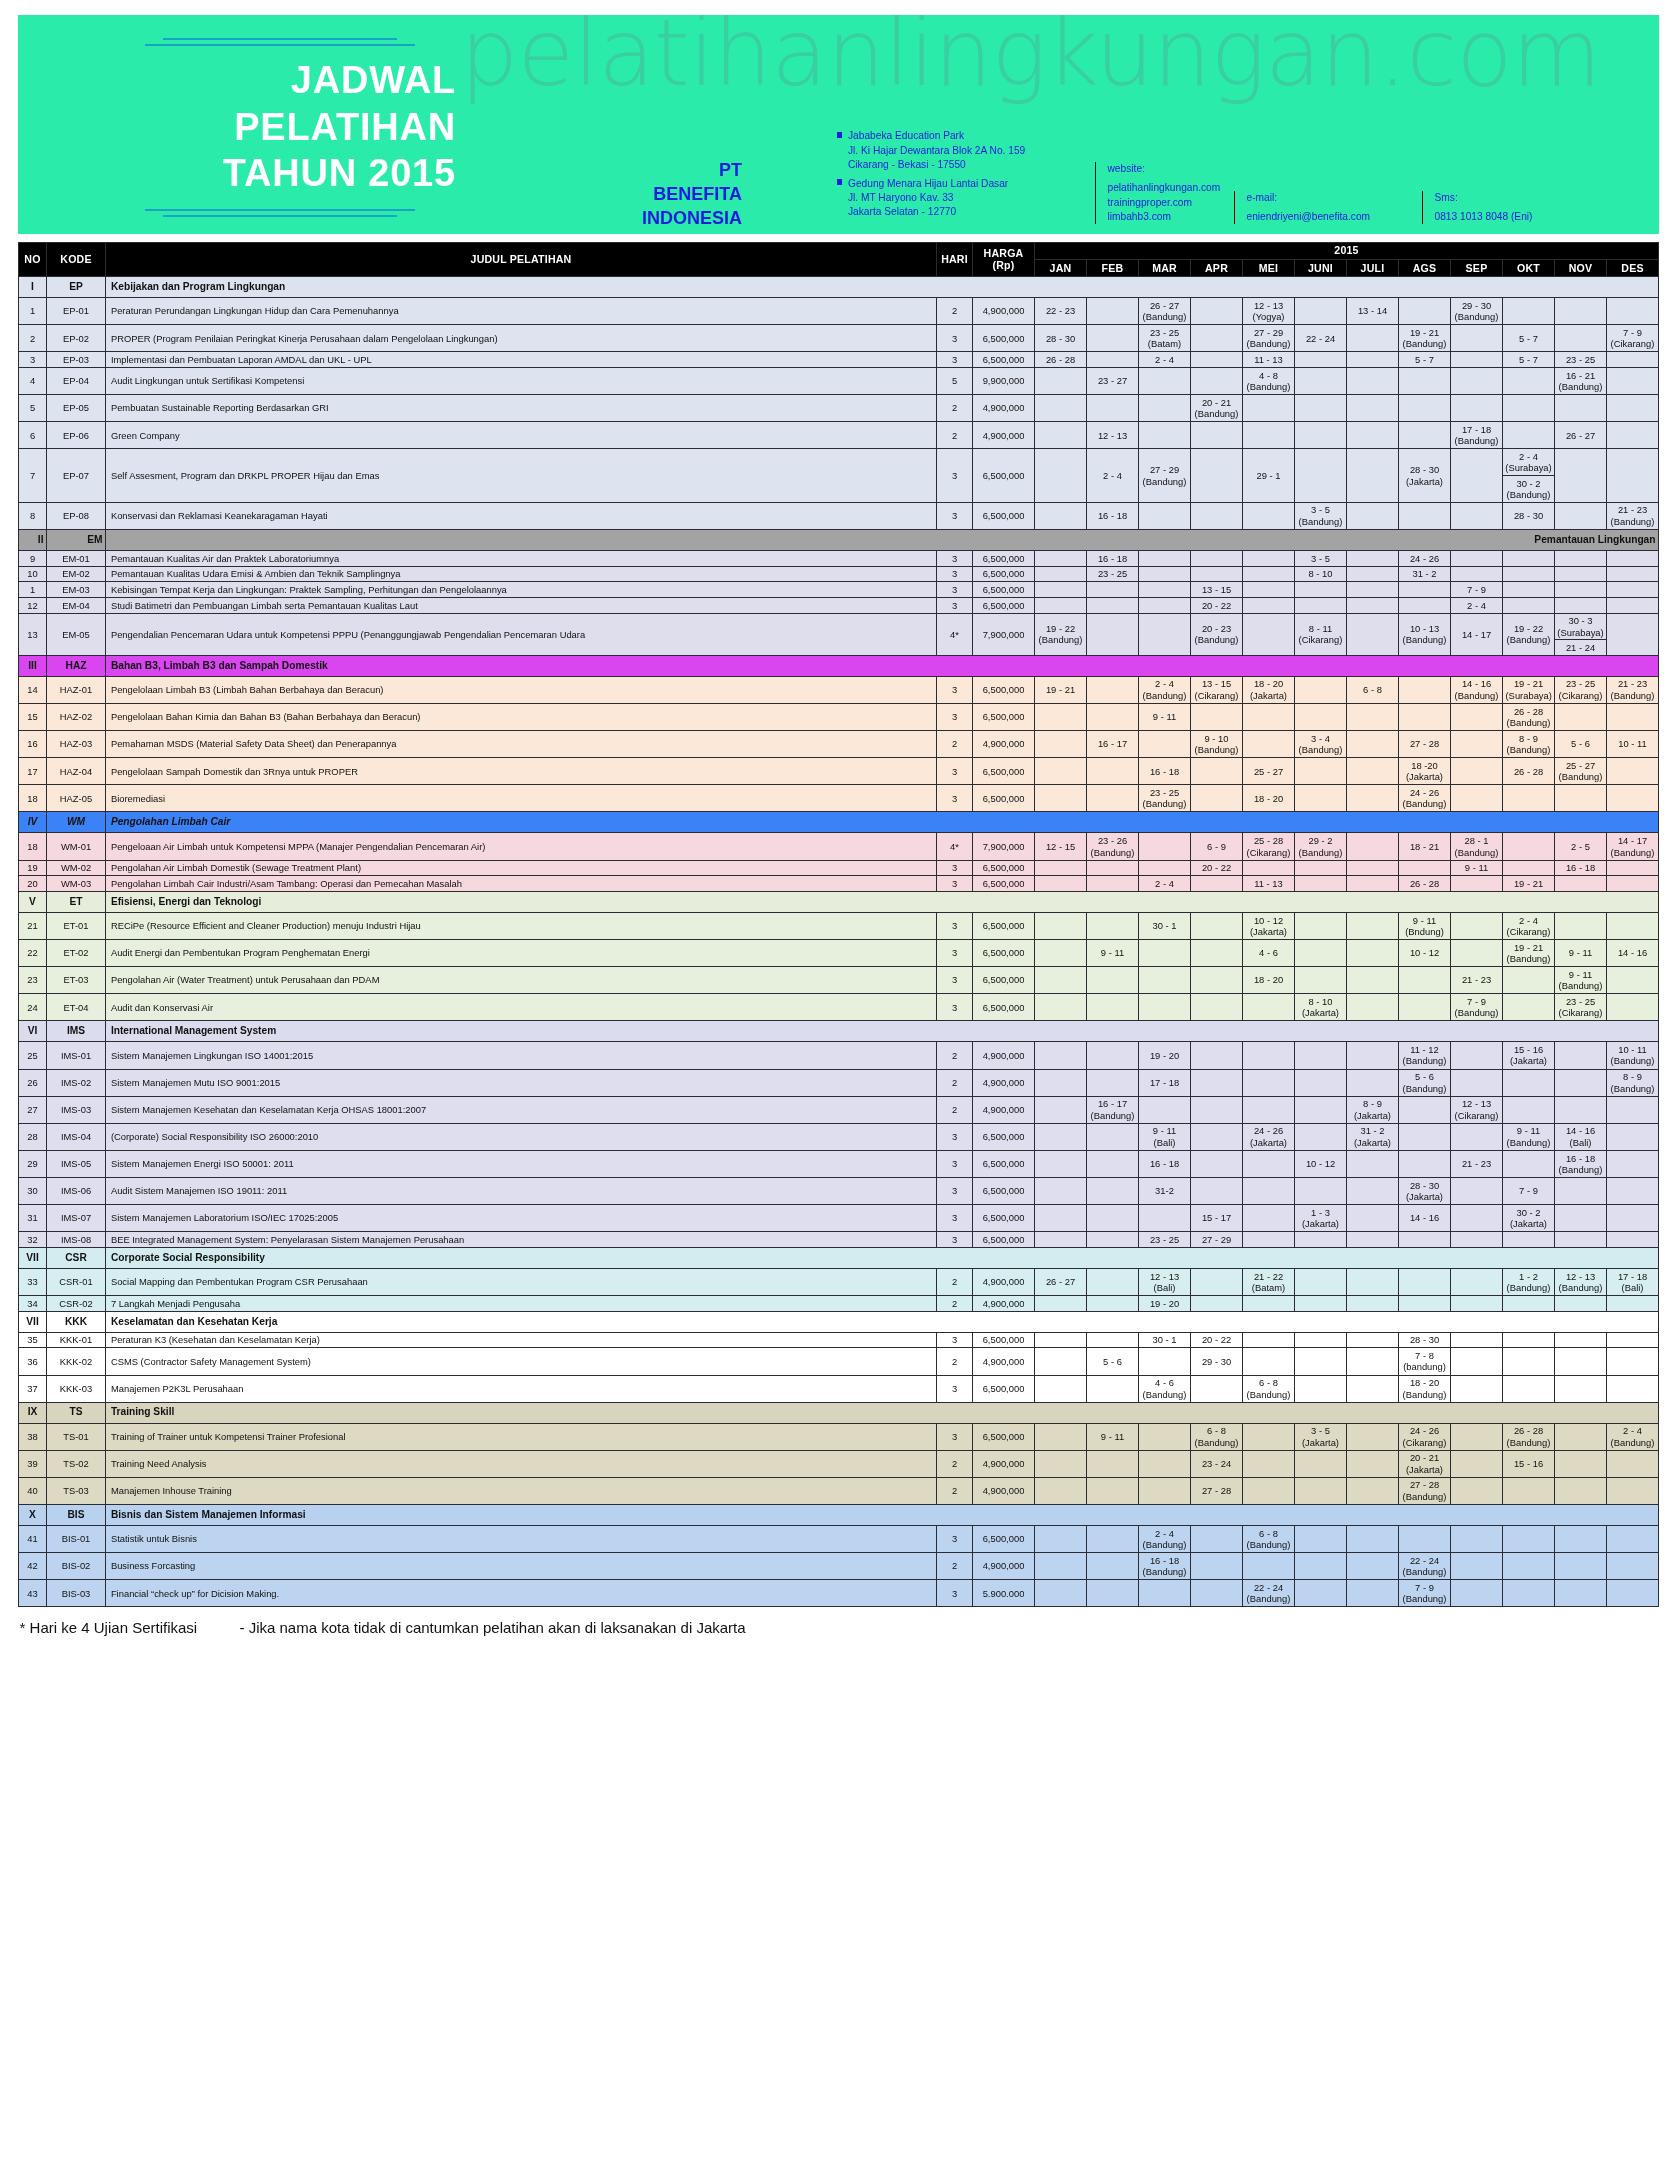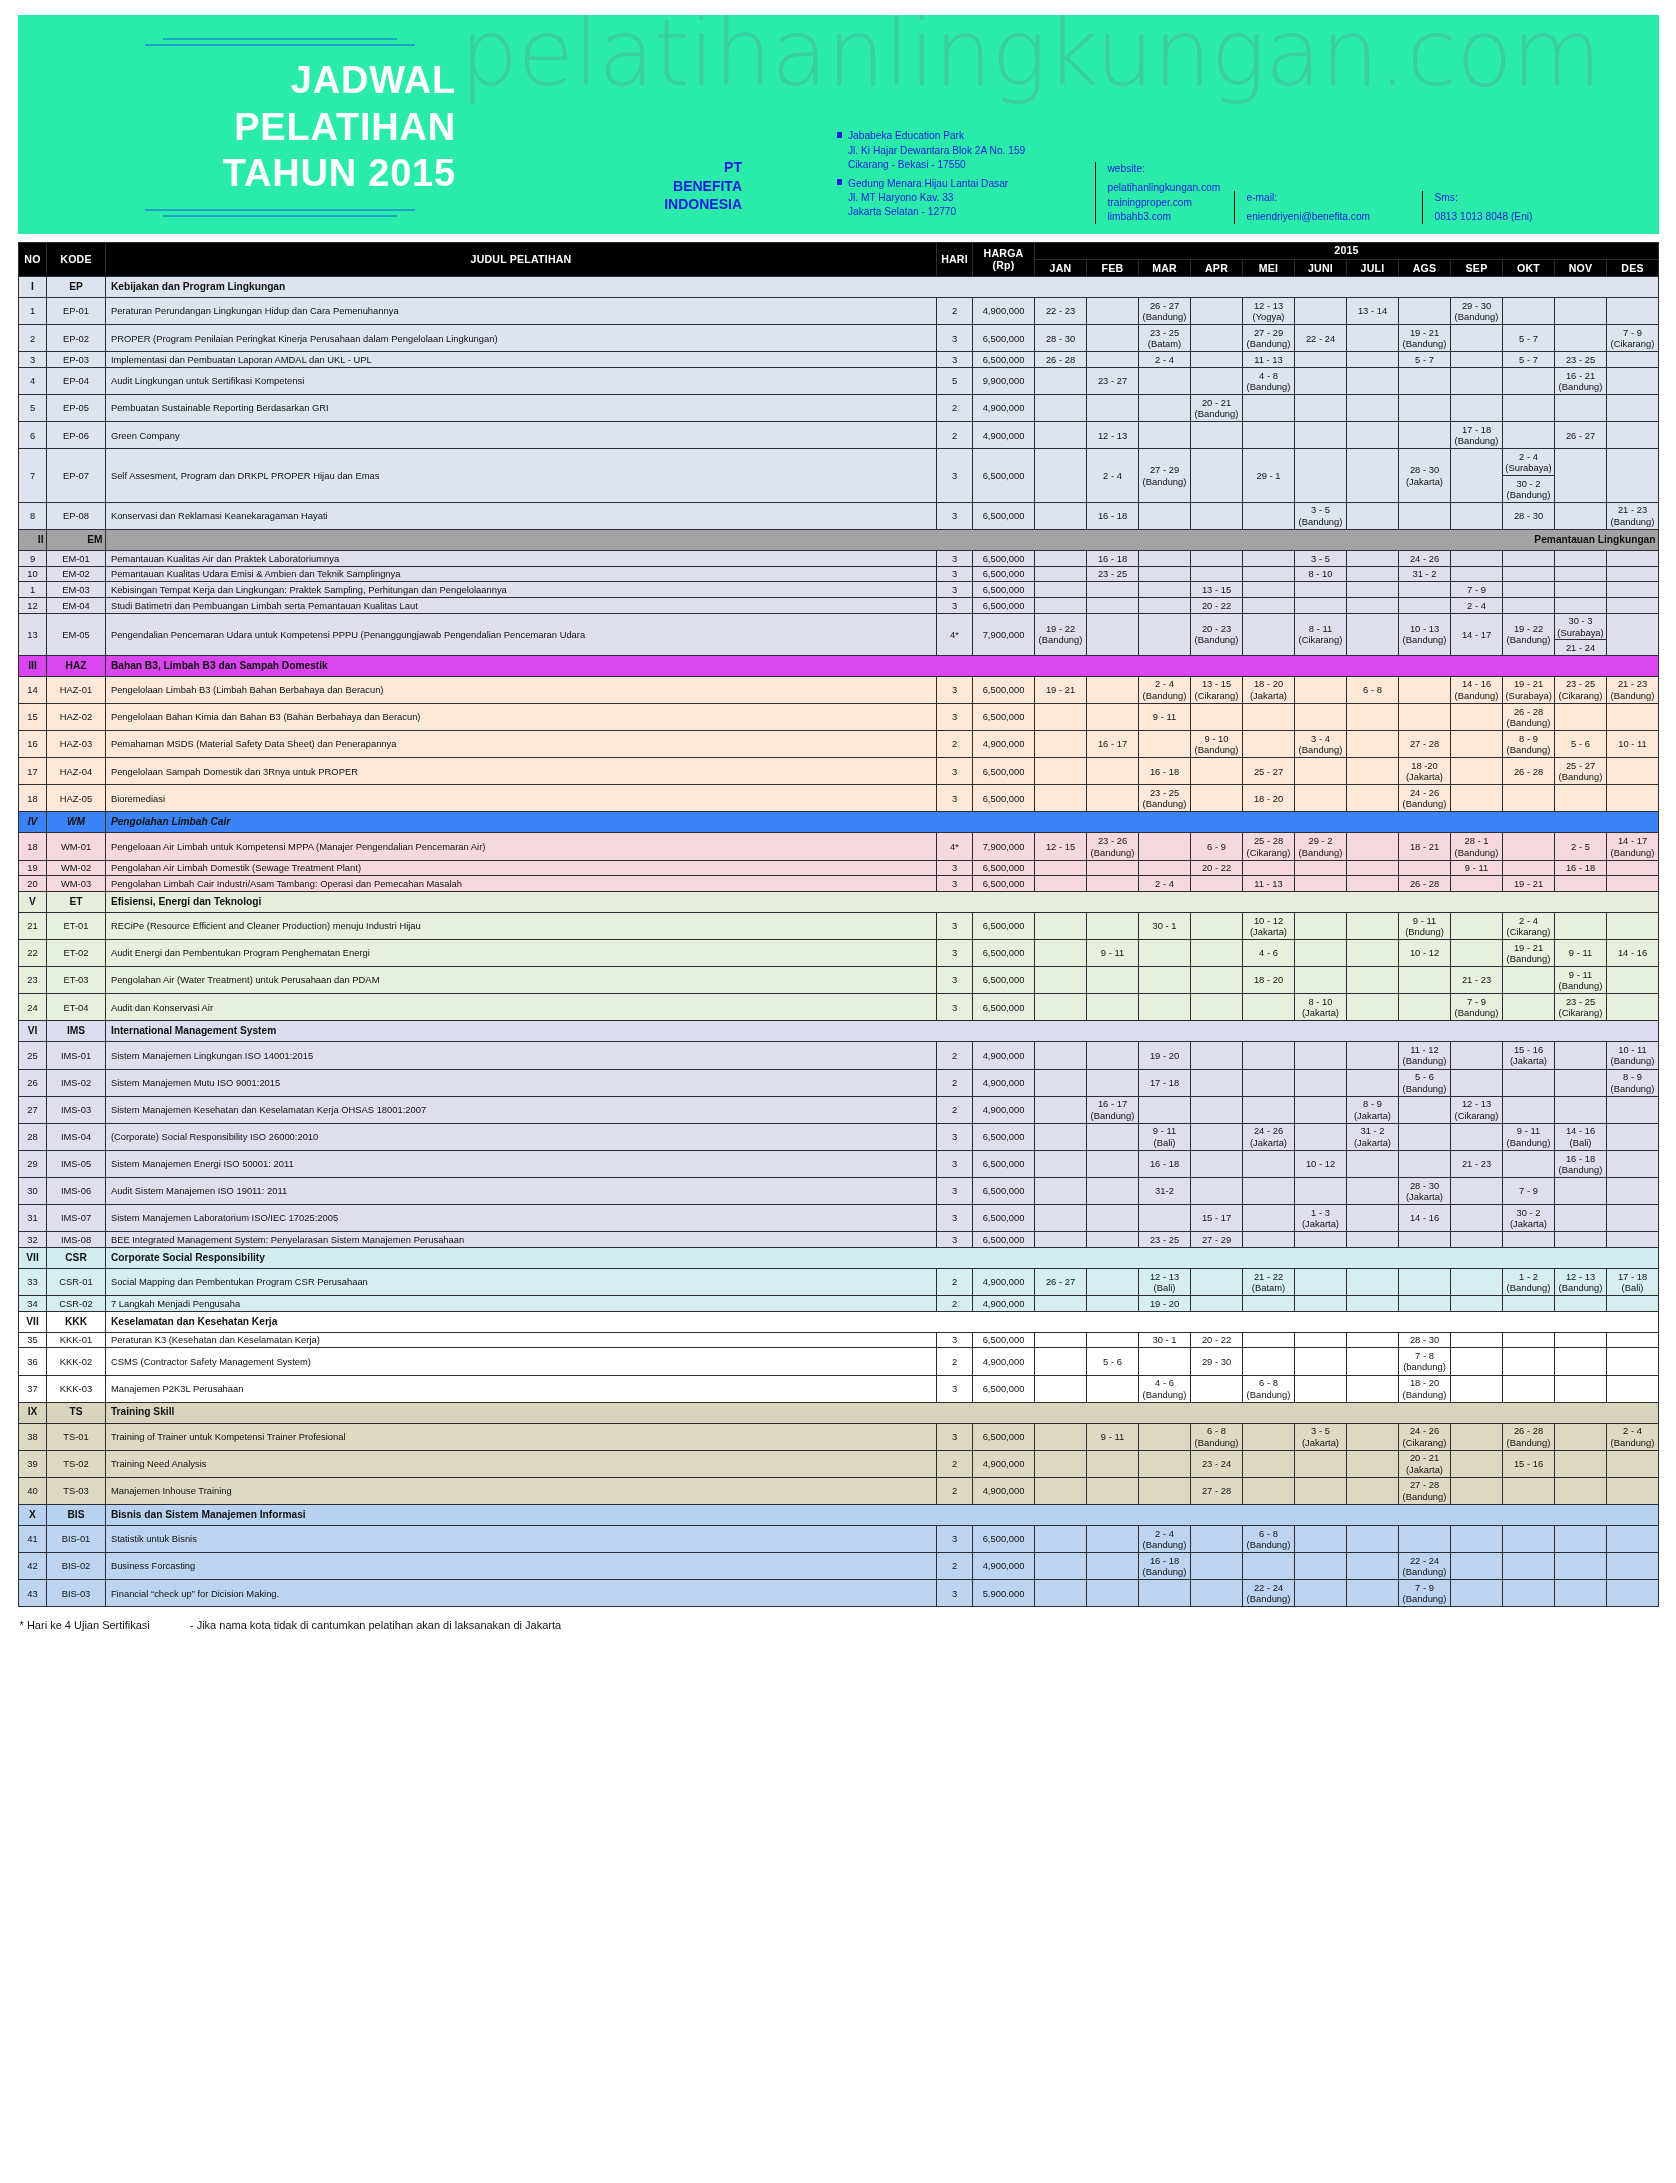--- a/index.html
+++ b/index.html
@@ -45,21 +45,21 @@
     color:#ffffff;
     font-weight:bold;
     letter-spacing:0.8px;
     font-family:"Liberation Sans", sans-serif;
   }
   .pt-name {
     position:absolute; right:917px; top:143px;
     text-align:right;
     color:#1d1ddd;
     font-weight:bold;
-    font-size:14px;
+    font-size:18px;
     line-height:1.35;
   }
   .contact-wrap {
     position:absolute; left:807px; top:129px; right:11.5px;
     display:flex; align-items:flex-end;
     height:80px;
   }
   .contact-col { padding:0 11.5px; position:relative; }
   .contact-col + .contact-col { border-left:1.6px solid #111; }
   .c-addr { width:270px; }
@@ -152,21 +152,21 @@
   tr.group.g-wm  td { background:#3b82f6;font-style:italic; }
   tr.group.g-et  td { background:#e6eedb; }
   tr.group.g-ims td { background:#dcdcef; }
   tr.group.g-csr td { background:#d2ecf0; }
   tr.group.g-kkk td { background:#ffffff; }
   tr.group.g-ts  td { background:#d8d4bd; }
   tr.group.g-bis td { background:#b8d1ef; }
 
   .footnote {
     margin:11.5px 19.6px 0 19.6px;
-    font-size:11px;
+    font-size:15px;
     color:#111;
   }
   .footnote span.gap { display:inline-block; width:34px; }
 </style>
 </head>
 <body>
 
 <div class="banner">
   <div class="watermark">pelatihanlingkungan.com</div>
 

